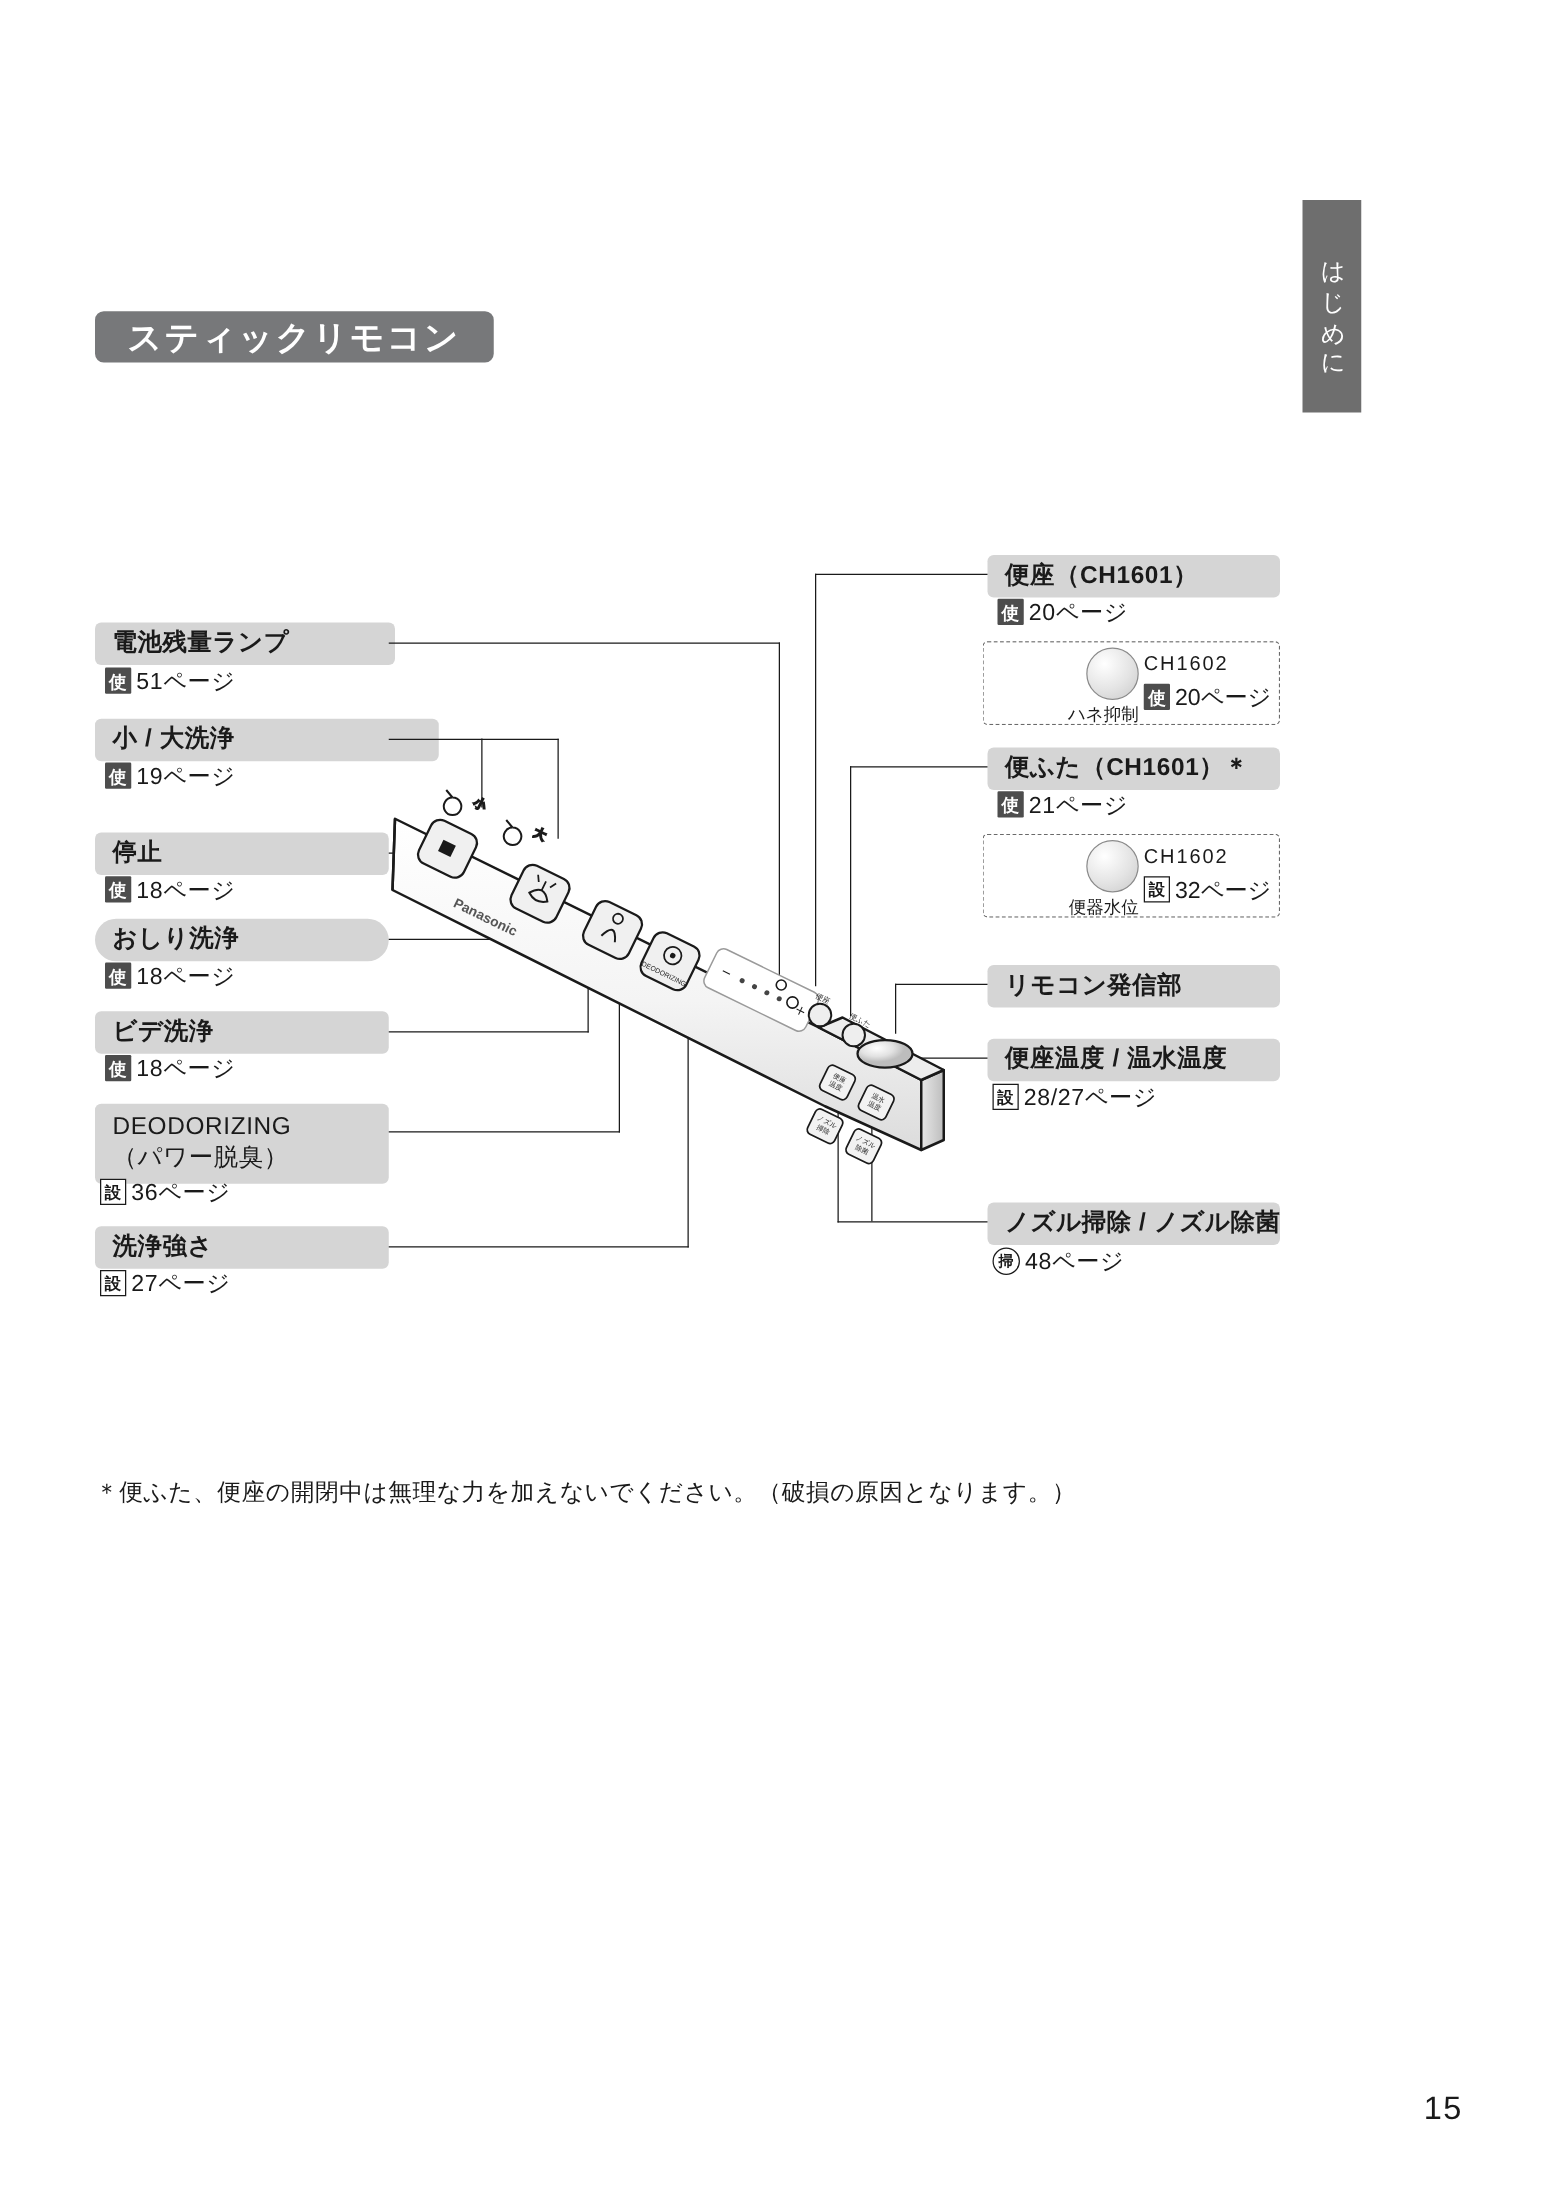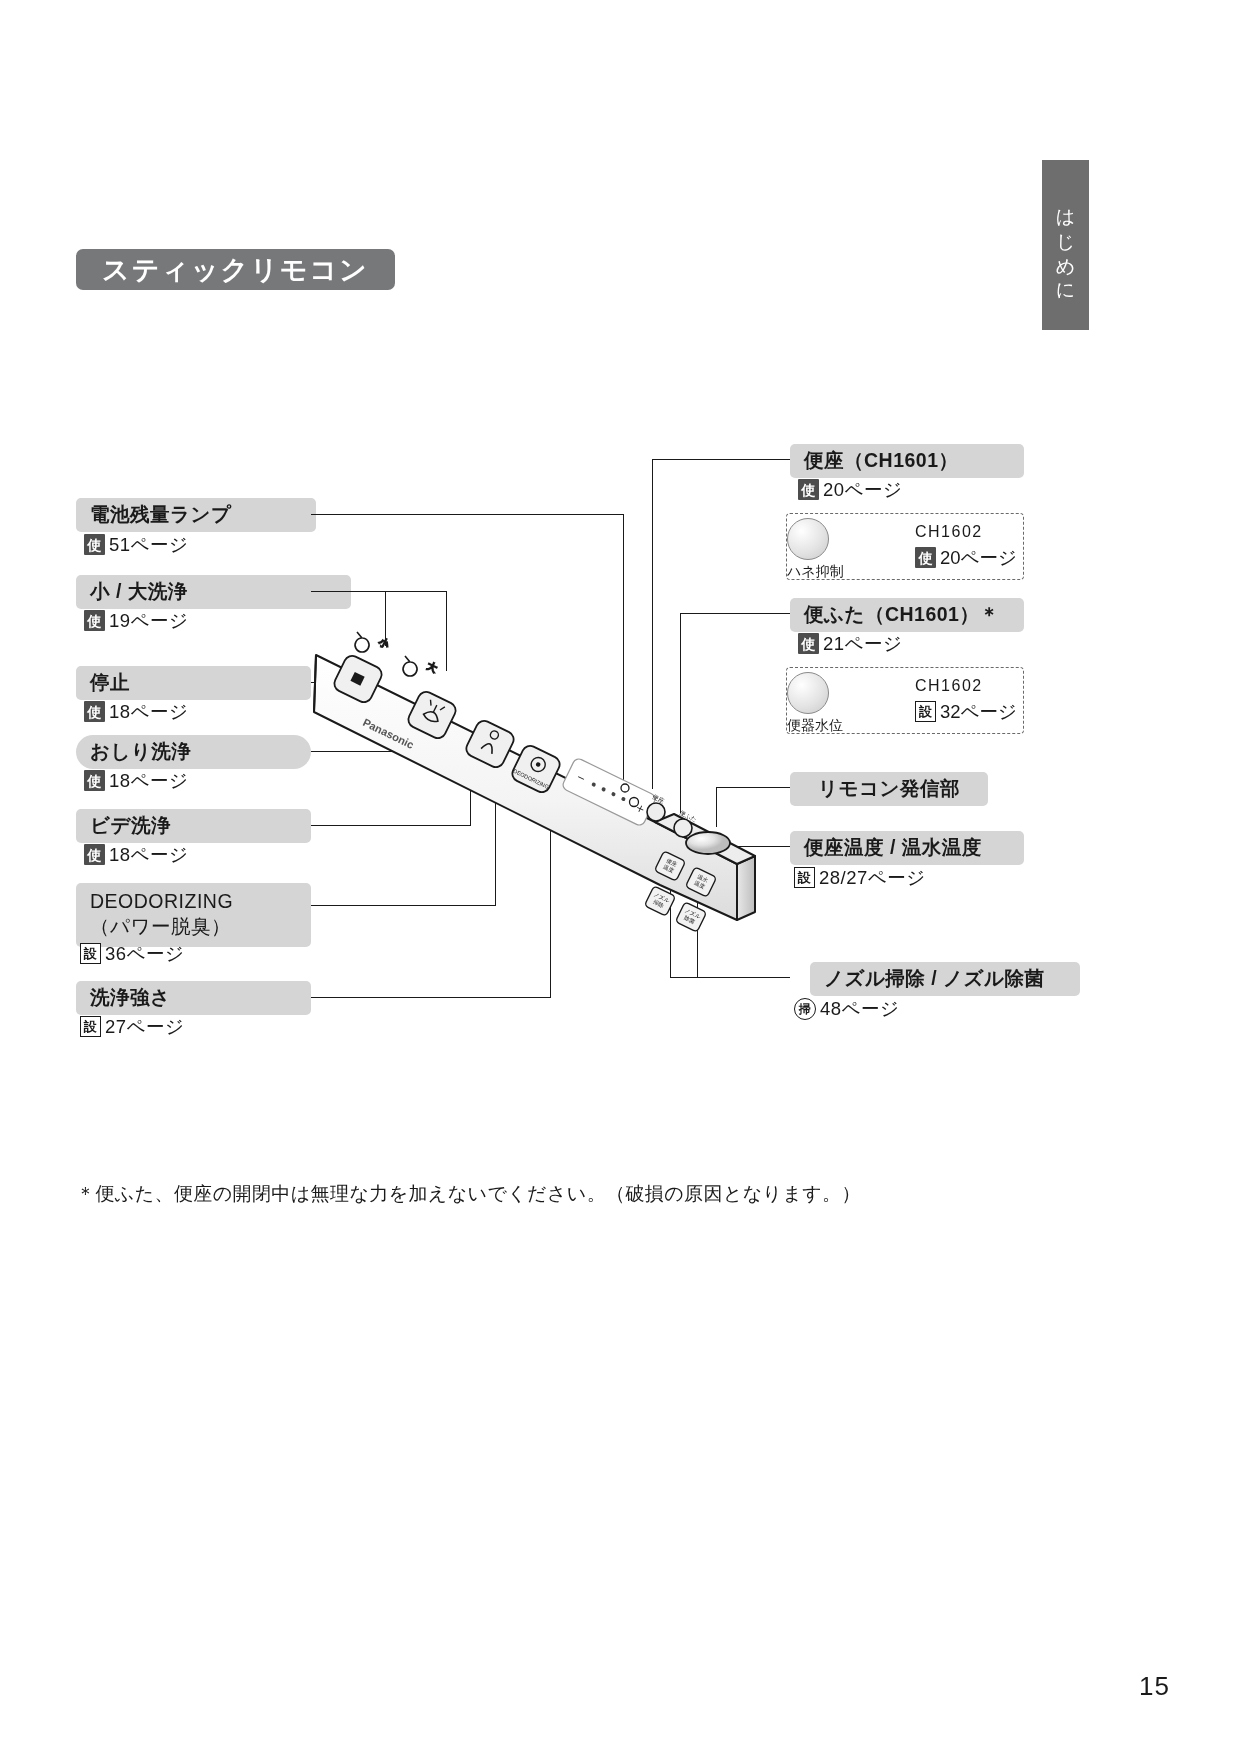--- a/index.html
+++ b/index.html
@@ -95,21 +95,21 @@
   .variant-box{
     position:absolute;
     border:1.6px dashed #6a6a6a;
     border-radius:4px;
     background:#ffffff;
     display:flex;align-items:center;
     box-sizing:border-box;
   }
   .variant-left{
     width:124px;
-    display:flex;flex-direction:column;align-items:flex-start;
+    display:flex;flex-direction:column;align-items:flex-end;
     padding-top:6px;
   }
   .variant-circle{
     width:40px;height:40px;border-radius:50%;
     background:radial-gradient(circle at 34% 30%,#ffffff 0%,#e4e4e4 55%,#c9c9c9 100%);
     border:1.3px solid #8a8a8a;
   }
   .variant-caption{
     font-size:14px;margin-top:3px;letter-spacing:0px;white-space:nowrap;
   }
@@ -243,33 +243,33 @@
     </div>
     <div class="variant-right">
       <div class="variant-model">CH1602</div>
       <div class="variant-ref">
         <span class="badge-out">設</span>
         <span>32ページ</span>
       </div>
     </div>
   </div>
 
-  <div class="label-box" style="left:790px;top:772px;width:198px;text-align:center;">
+  <div class="label-box" style="left:790px;top:772px;width:234px;">
     <span>リモコン発信部</span>
   </div>
 
   <div class="label-box" style="left:790px;top:831px;width:234px;">
     <span>便座温度 / 温水温度</span>
   </div>
   <div class="ref" style="left:794px;top:865px;">
     <span class="badge-out">設</span>
     <span>28/27ページ</span>
   </div>
 
-  <div class="label-box" style="left:790px;top:962px;width:270px;margin-left:20px;">
+  <div class="label-box" style="left:790px;top:962px;width:234px;">
     <span>ノズル掃除 / ノズル除菌</span>
   </div>
   <div class="ref" style="left:794px;top:996px;">
     <span class="badge-circ">掃</span>
     <span>48ページ</span>
   </div>
 
   <div class="ln lnh" style="left:311px;top:514px;width:313px;"></div>
   <div class="ln lnv" style="left:623px;top:514px;height:290px;"></div>
 

